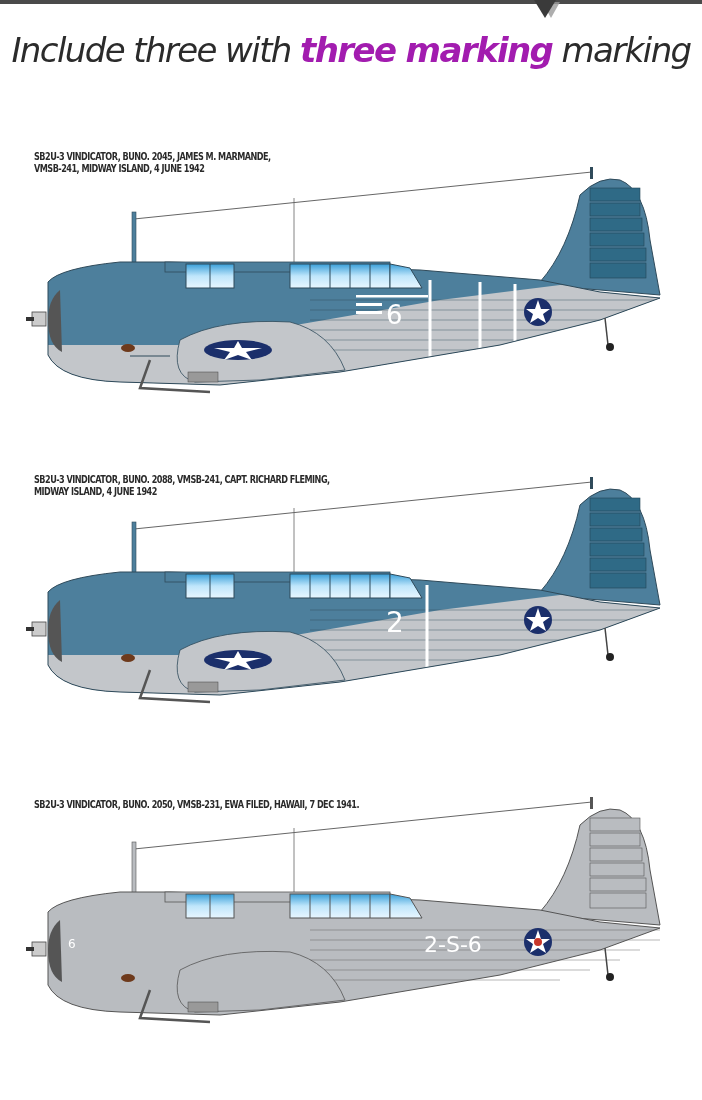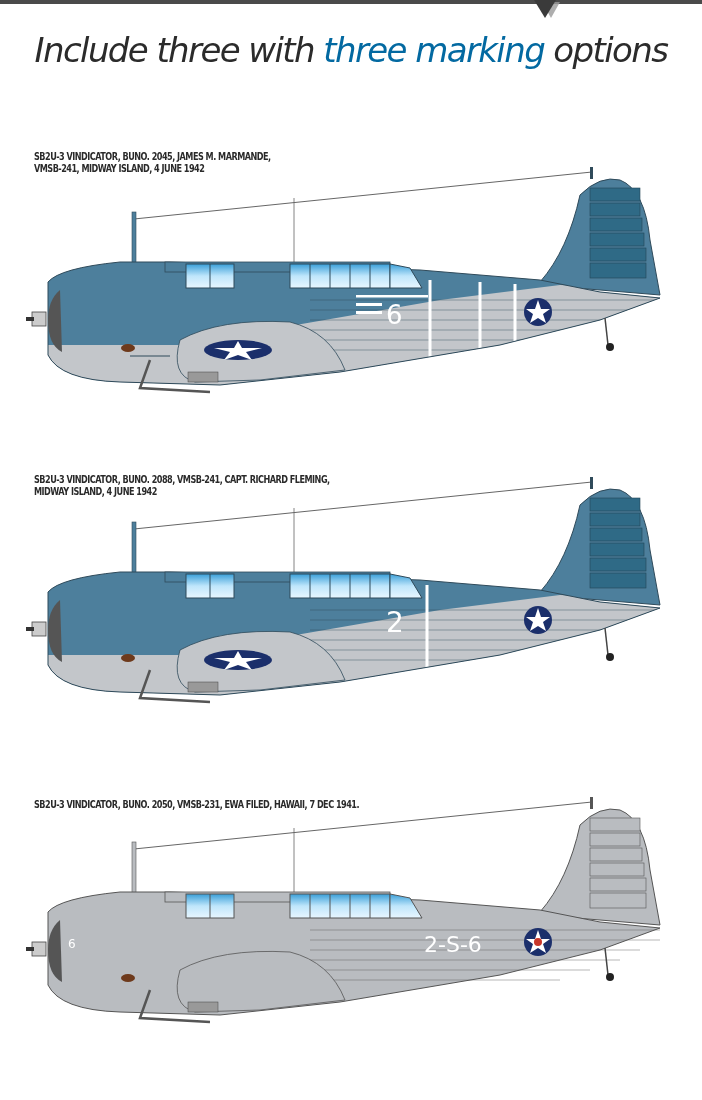--- a/index.html
+++ b/index.html
@@ -4,34 +4,34 @@
 <style>
   html, body { margin:0; padding:0; background:#ffffff; }
   body { width:702px; height:1100px; position:relative; overflow:hidden; font-family:"DejaVu Sans", sans-serif; }
   .topbar { position:absolute; left:0; top:0; width:702px; height:4px; background:#4a4a4a; }
   .topbar-arrow { position:absolute; left:534px; top:0; width:0; height:0;
     border-left:11px solid transparent; border-right:11px solid transparent; border-top:18px solid #3a3a3a; }
   .topbar-arrow2 { position:absolute; left:542px; top:2px; width:0; height:0;
     border-left:9px solid transparent; border-right:9px solid transparent; border-top:16px solid #9a9a9a; opacity:.8; }
   .headline { position:absolute; left:0; top:30px; width:702px; text-align:center;
     font-family:"DejaVu Sans", sans-serif; font-size:34px; letter-spacing:-1.6px; color:#2b2b2b; font-style:italic; white-space:nowrap; }
-  .headline .accent { color:#0369a1; }
+  .headline .accent { color:#a21caf;font-weight:bold; }
   .caption { position:absolute; left:34px; font-family:"DejaVu Sans Condensed","DejaVu Sans", sans-serif; font-weight:bold;
     font-size:10.5px; line-height:12px; letter-spacing:-0.6px; color:#2a2a2a; transform:scaleX(0.86); transform-origin:left top; white-space:nowrap; }
   .plane { position:absolute; left:0; width:702px; height:260px; }
 </style>
 </head>
 <body>
 
 <div class="topbar"></div>
 <div class="topbar-arrow2"></div>
 <div class="topbar-arrow"></div>
 
 <div class="headline">
-  <span>Include three with </span><span class="accent">three marking</span><span> options</span>
+  <span>Include three with </span><span class="accent">three marking</span><span> marking</span>
 </div>
 
 <div class="caption" style="top:150px;">
   <div>SB2U-3 VINDICATOR, BUNO. 2045, JAMES M. MARMANDE,</div>
   <div>VMSB-241, MIDWAY ISLAND, 4 JUNE 1942</div>
 </div>
 <svg class="plane" style="top:160px;" viewBox="0 160 702 260">
   <defs>
     <linearGradient id="glass" x1="0" y1="0" x2="0" y2="1">
       <stop offset="0" stop-color="#3a9fd8"></stop>

